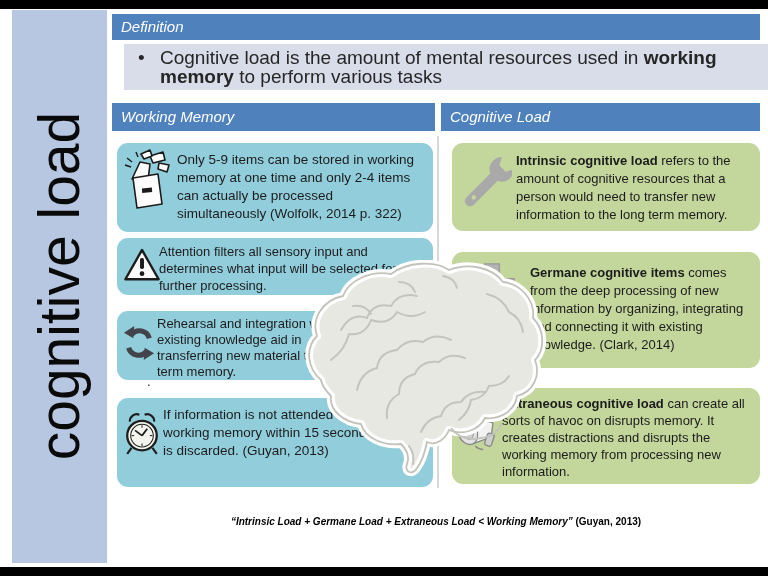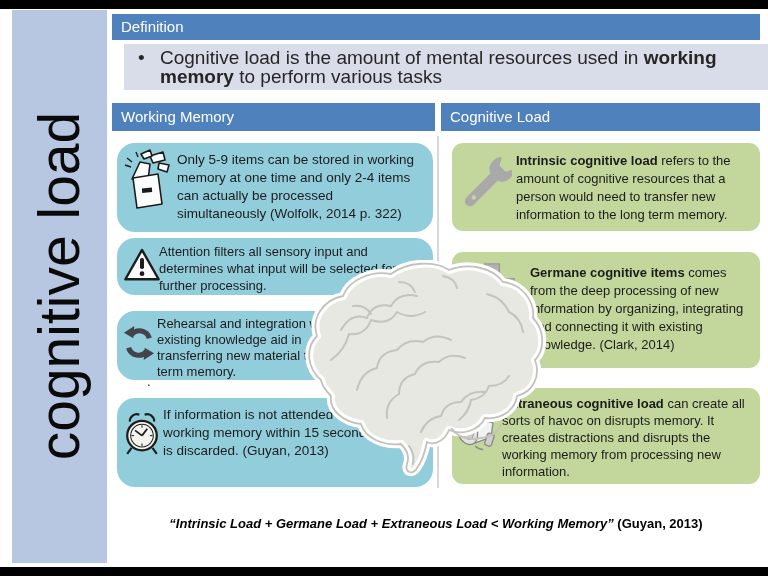--- a/index.html
+++ b/index.html
@@ -5,47 +5,47 @@
   html,body{margin:0;padding:0;background:#fff;}
   .slide{position:relative;width:768px;height:576px;background:#ffffff;overflow:hidden;
          font-family:"Liberation Sans",sans-serif;color:#1f1f1f;}
   .bar{position:absolute;left:0;width:768px;height:9px;background:#000;}
   .bar.top{top:0;} .bar.bottom{top:567px;}
   .strip{position:absolute;left:12px;top:10px;width:95px;height:553px;background:#b7c7e1;}
   .vtitle{position:absolute;left:-161px;top:236px;width:440px;height:100px;
           transform:rotate(-90deg);display:flex;align-items:center;justify-content:center;
           font-size:57px;color:#0a0a0a;letter-spacing:0px;white-space:nowrap;}
   .hdr{position:absolute;background:#4f81bd;color:#ffffff;font-size:15px;
-       line-height:26px;padding-left:9px;box-sizing:border-box;}
+       line-height:26px;padding-left:9px;box-sizing:border-box;font-style:italic;}
   .def-hdr{left:112px;top:14px;width:648px;height:26px;}
   .wm-hdr{left:112px;top:103px;width:323px;height:28px;line-height:28px;}
   .cl-hdr{left:441px;top:103px;width:319px;height:28px;line-height:28px;}
   .def-body{position:absolute;left:124px;top:44px;width:648px;height:46px;background:#d9dde9;
             box-sizing:border-box;padding:4px 14px 0 14px;font-size:19px;line-height:19px;color:#262626;}
   .def-body .bullet{display:inline-block;width:22px;}
   .def-body .txt{display:inline-block;vertical-align:top;width:590px;}
   .divider{position:absolute;left:437px;top:136px;width:2px;height:352px;background:#d8d8d8;}
   .box{position:absolute;border-radius:11px;box-sizing:border-box;font-size:13px;color:#1c1c1c;}
-  .box.blue{left:117px;width:316px;background:#92cddc;border-radius:18px;}
+  .box.blue{left:117px;width:316px;background:#92cddc;}
   .box.green{left:452px;width:308px;background:#c3d69b;}
   .b1{top:143px;height:89px;padding:8px 12px 0 60px;font-size:13.5px;line-height:18px;}
   .b2{top:238px;height:57px;padding:5px 22px 0 42px;line-height:17px;}
   .b3{top:311px;height:69px;padding:5px 88px 0 40px;line-height:16px;}
   .b4{top:398px;height:89px;padding:8px 40px 0 46px;font-size:13.5px;line-height:18px;}
   .g1{top:143px;height:88px;padding:9px 12px 0 64px;line-height:18px;}
   .g2{top:252px;height:116px;padding:12px 8px 0 78px;line-height:18px;}
   .g3{top:388px;height:96px;padding:7px 10px 0 50px;line-height:17px;}
   .box .icon{position:absolute;}
   .b1 .icon{left:6px;top:6px;} .b2 .icon{left:6px;top:9px;} .b3 .icon{left:6px;top:15px;}
   .b4 .icon{left:5px;top:12px;} .g1 .icon{left:8px;top:14px;} .g2 .icon{left:16px;top:10px;}
   .g3 .icon{left:2px;top:16px;}
   .stray-period{position:absolute;left:147px;top:374px;font-size:13px;color:#1c1c1c;}
   .brain{position:absolute;left:291px;top:260px;z-index:5;}
   .footer-quote{position:absolute;left:112px;top:516px;width:648px;text-align:center;
-                font-size:13px;font-weight:bold;color:#000;}
+                font-size:10px;font-weight:bold;color:#000;}
   .footer-quote .q{font-style:italic;}
   b{font-weight:bold;}
 </style>
 </head>
 <body>
 
 <div class="slide">
 
   <div class="bar top"></div>
   <div class="bar bottom"></div>

